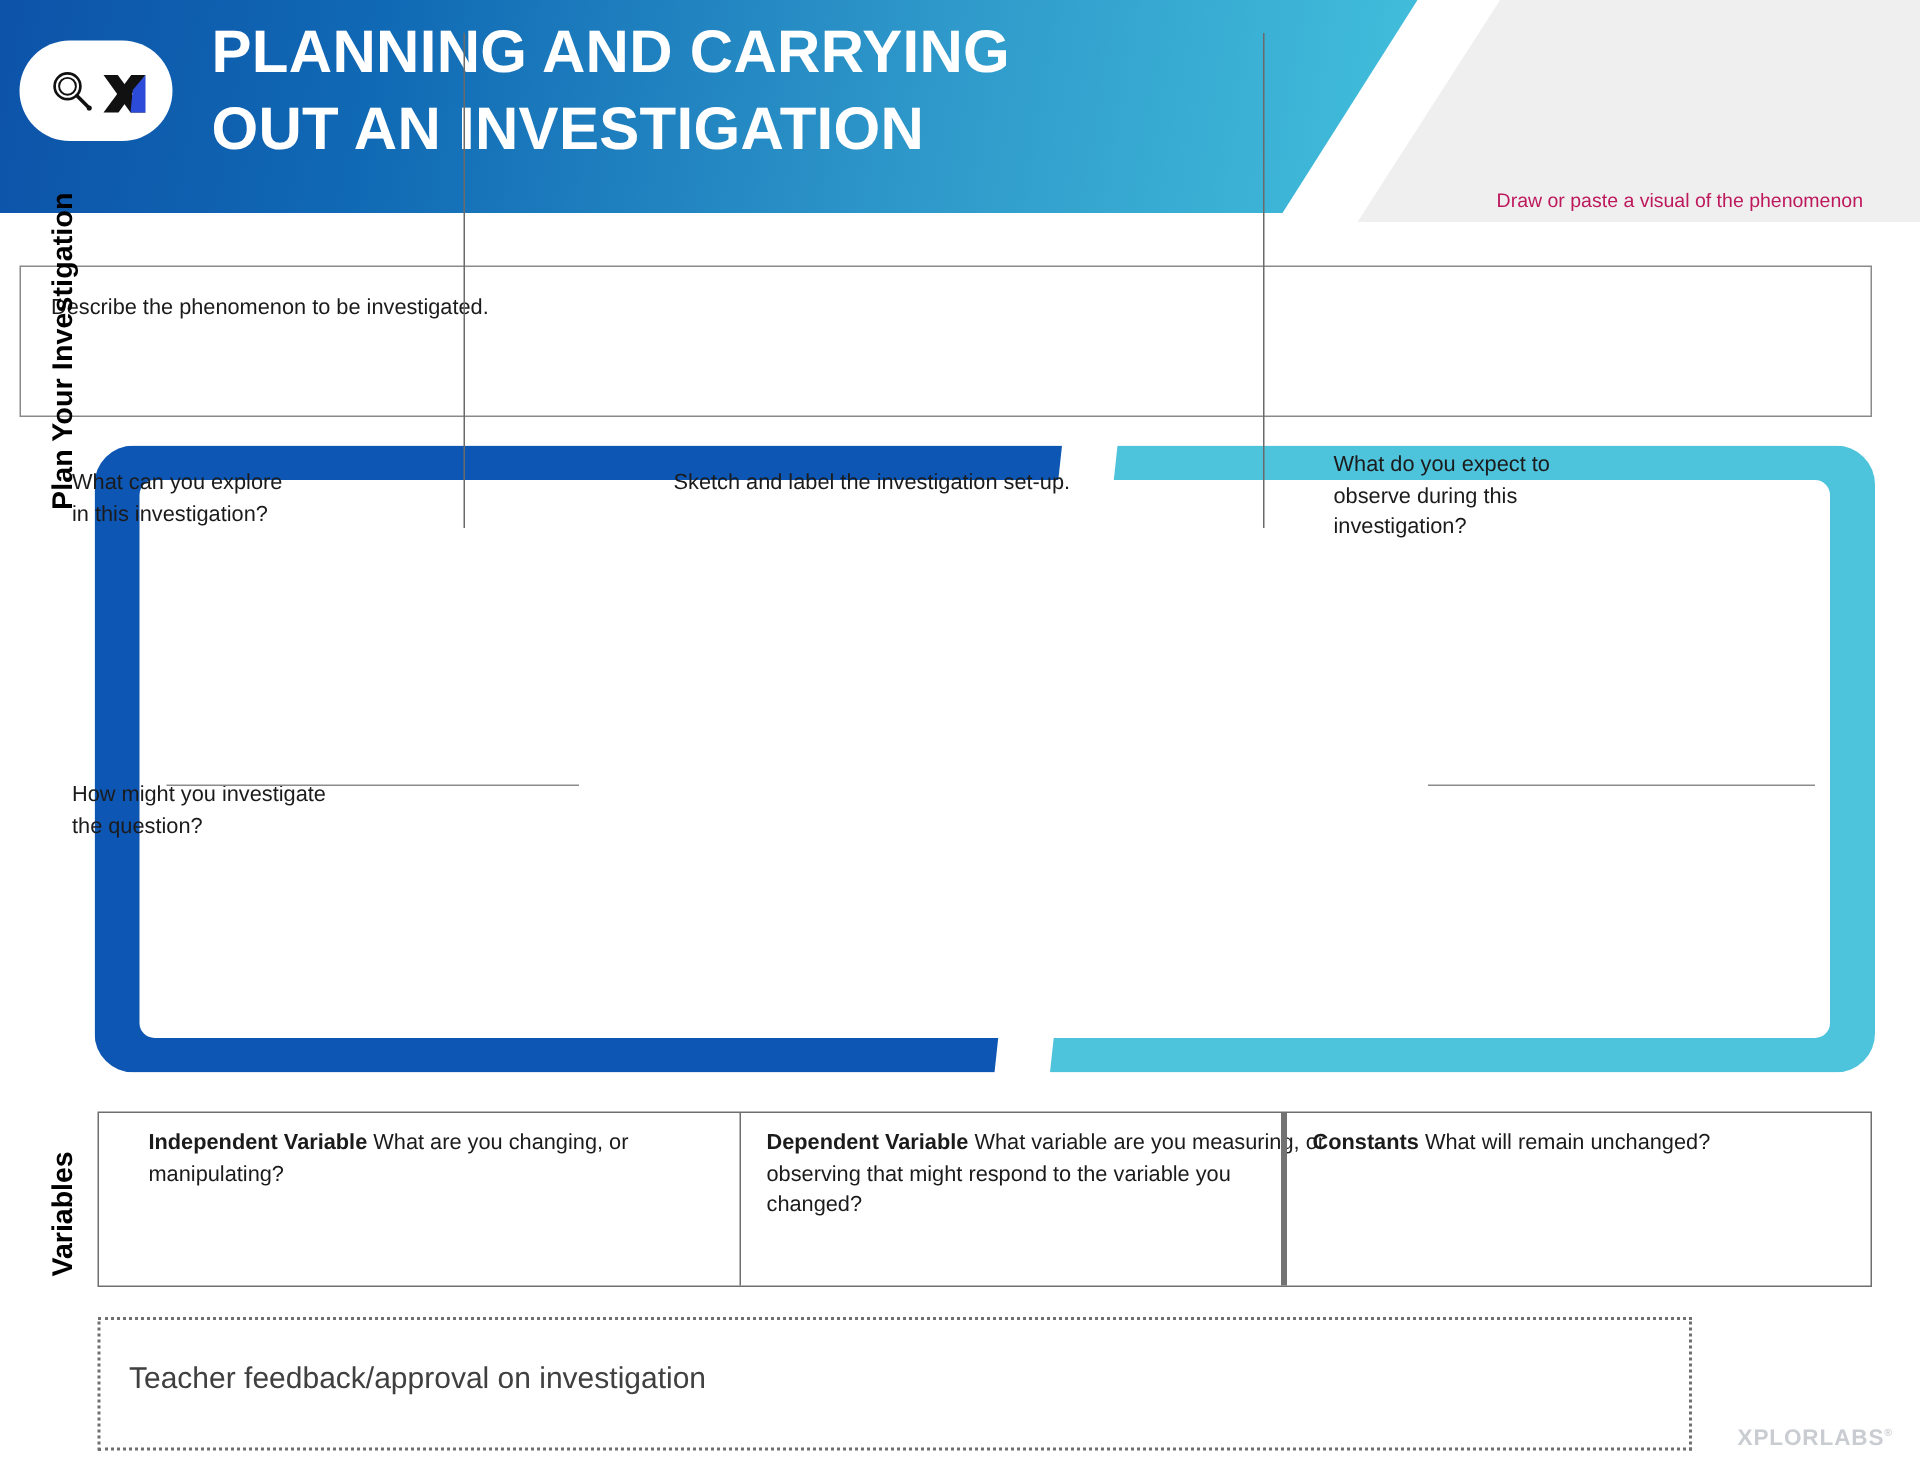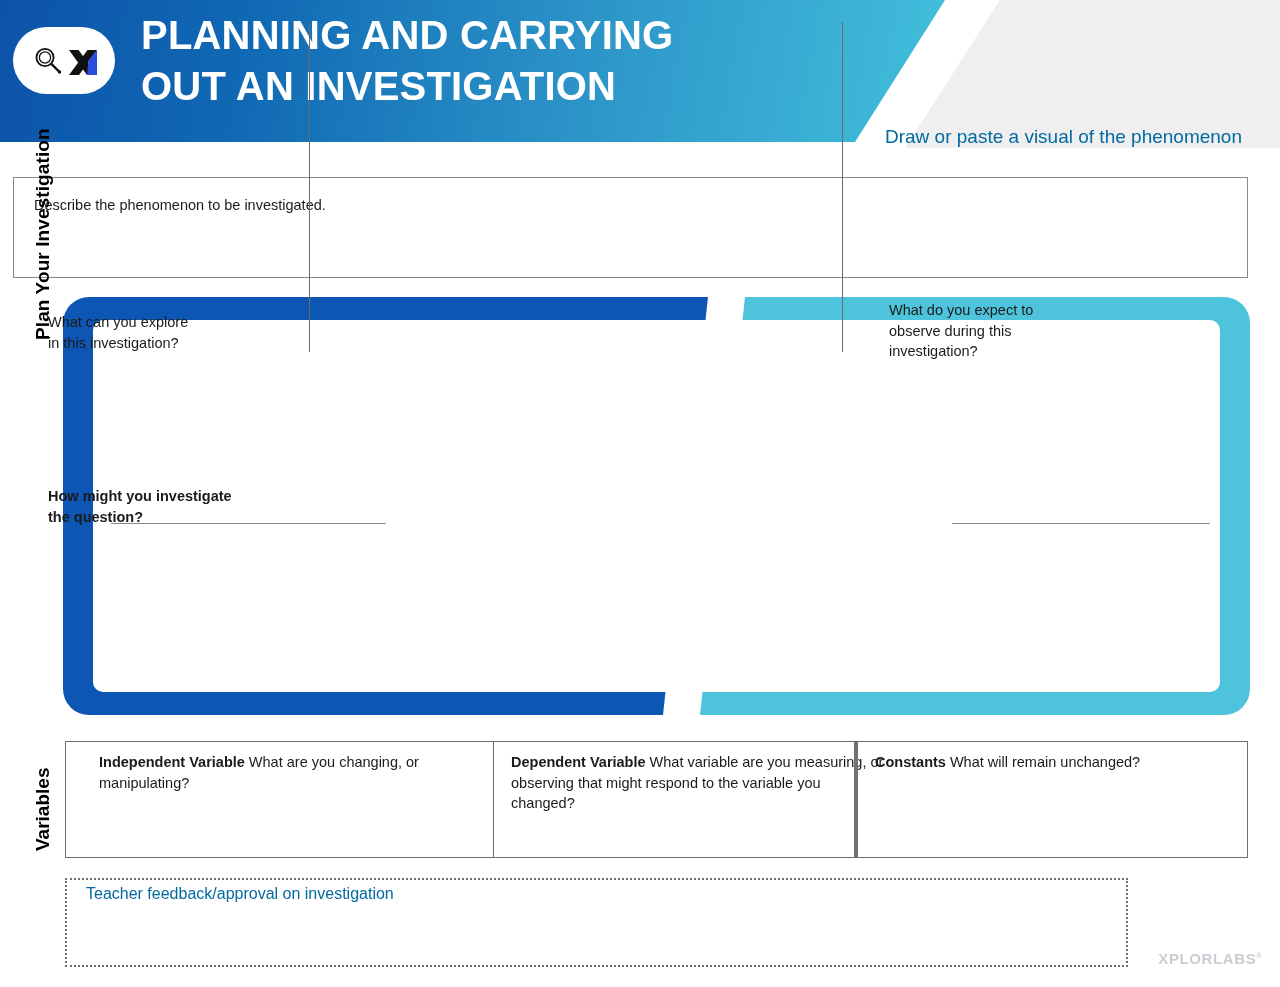--- a/index.html
+++ b/index.html
@@ -72,22 +72,22 @@
     line-height: 1.28;
     letter-spacing: 0.2px;
     color: #ffffff;
     text-transform: uppercase;
   }
   .hdr-title .tl { display: block; white-space: nowrap; }
 
   .hdr-note {
     position: absolute;
     right: 38px; top: 126px;
-    font-size: 19px;
-    color: #0369a1;
+    font-size: 13px;
+    color: #be185d;
     white-space: nowrap;
   }
 
   
   #phenom-box {
     position: absolute;
     left: 13px; top: 177px;
     width: 1235px; height: 101px;
     border: 1px solid #8a8a8a;
     background: #ffffff;
@@ -164,21 +164,21 @@
   .cell-prompt {
     position: absolute;
     font-size: 14.5px;
     line-height: 1.42;
     color: #1b1b1b;
     margin-left: 27px;
   }
   .p-explore  { left: 21px;  top: 312px; }
   .p-sketch   { left: 422px; top: 312px; }
   .p-expect   { left: 862px; top: 300px; }
-  .p-how      { left: 21px;  top: 486px; font-weight: bold; }
+  .p-how      { left: 21px;  top: 520px; }
   .p-safety   { left: 862px; top: 514px; }
 
   .hdiv {
     position: absolute;
     height: 1px;
     background: #8b8b8b;
   }
   .hdiv.left  { left: 111px; top: 523px; width: 275px; }
   .hdiv.right { left: 952px; top: 523px; width: 258px; }
 
@@ -216,23 +216,23 @@
   
   #feedback-box {
     position: absolute;
     left: 65px; top: 878px;
     width: 1063px; height: 89px;
     border: 2px dotted #6f6f6f;
     background: #ffffff;
   }
   #feedback-box .prompt {
     position: absolute;
-    left: 19px; top: 5px;
-    font-size: 16px;
-    color: #0369a1;
+    left: 19px; top: 28px;
+    font-size: 20px;
+    color: #404040;
   }
 
   
   #footer-logo {
     position: absolute;
     right: 18px; bottom: 20px;
     font-size: 15px;
     font-weight: bold;
     letter-spacing: 0.6px;
     color: #c9ccd1;
@@ -285,20 +285,21 @@
     <div class="frame frame-dark"></div>
     <div class="frame frame-cyan"></div>
     <div class="frame-inner"></div>
   </div>
 
   <div class="col-sep s1"></div>
   <div class="col-sep s2"></div>
 
   <div class="cell-prompt p-explore" style="white-space:pre-line;">What can you explore
 in this investigation?</div>
+  <div class="cell-prompt p-sketch" style="white-space:pre-line;">Sketch and label the investigation set-up.</div>
   <div class="cell-prompt p-expect" style="white-space:pre-line;">What do you expect to
 observe during this
 investigation?</div>
   <div class="cell-prompt p-how" style="white-space:pre-line;">How might you investigate
 the question?</div>
 
   <div class="hdiv left"></div>
   <div class="hdiv right"></div>
 
   <div class="rot-label" id="vars-rot-label">Variables</div>

